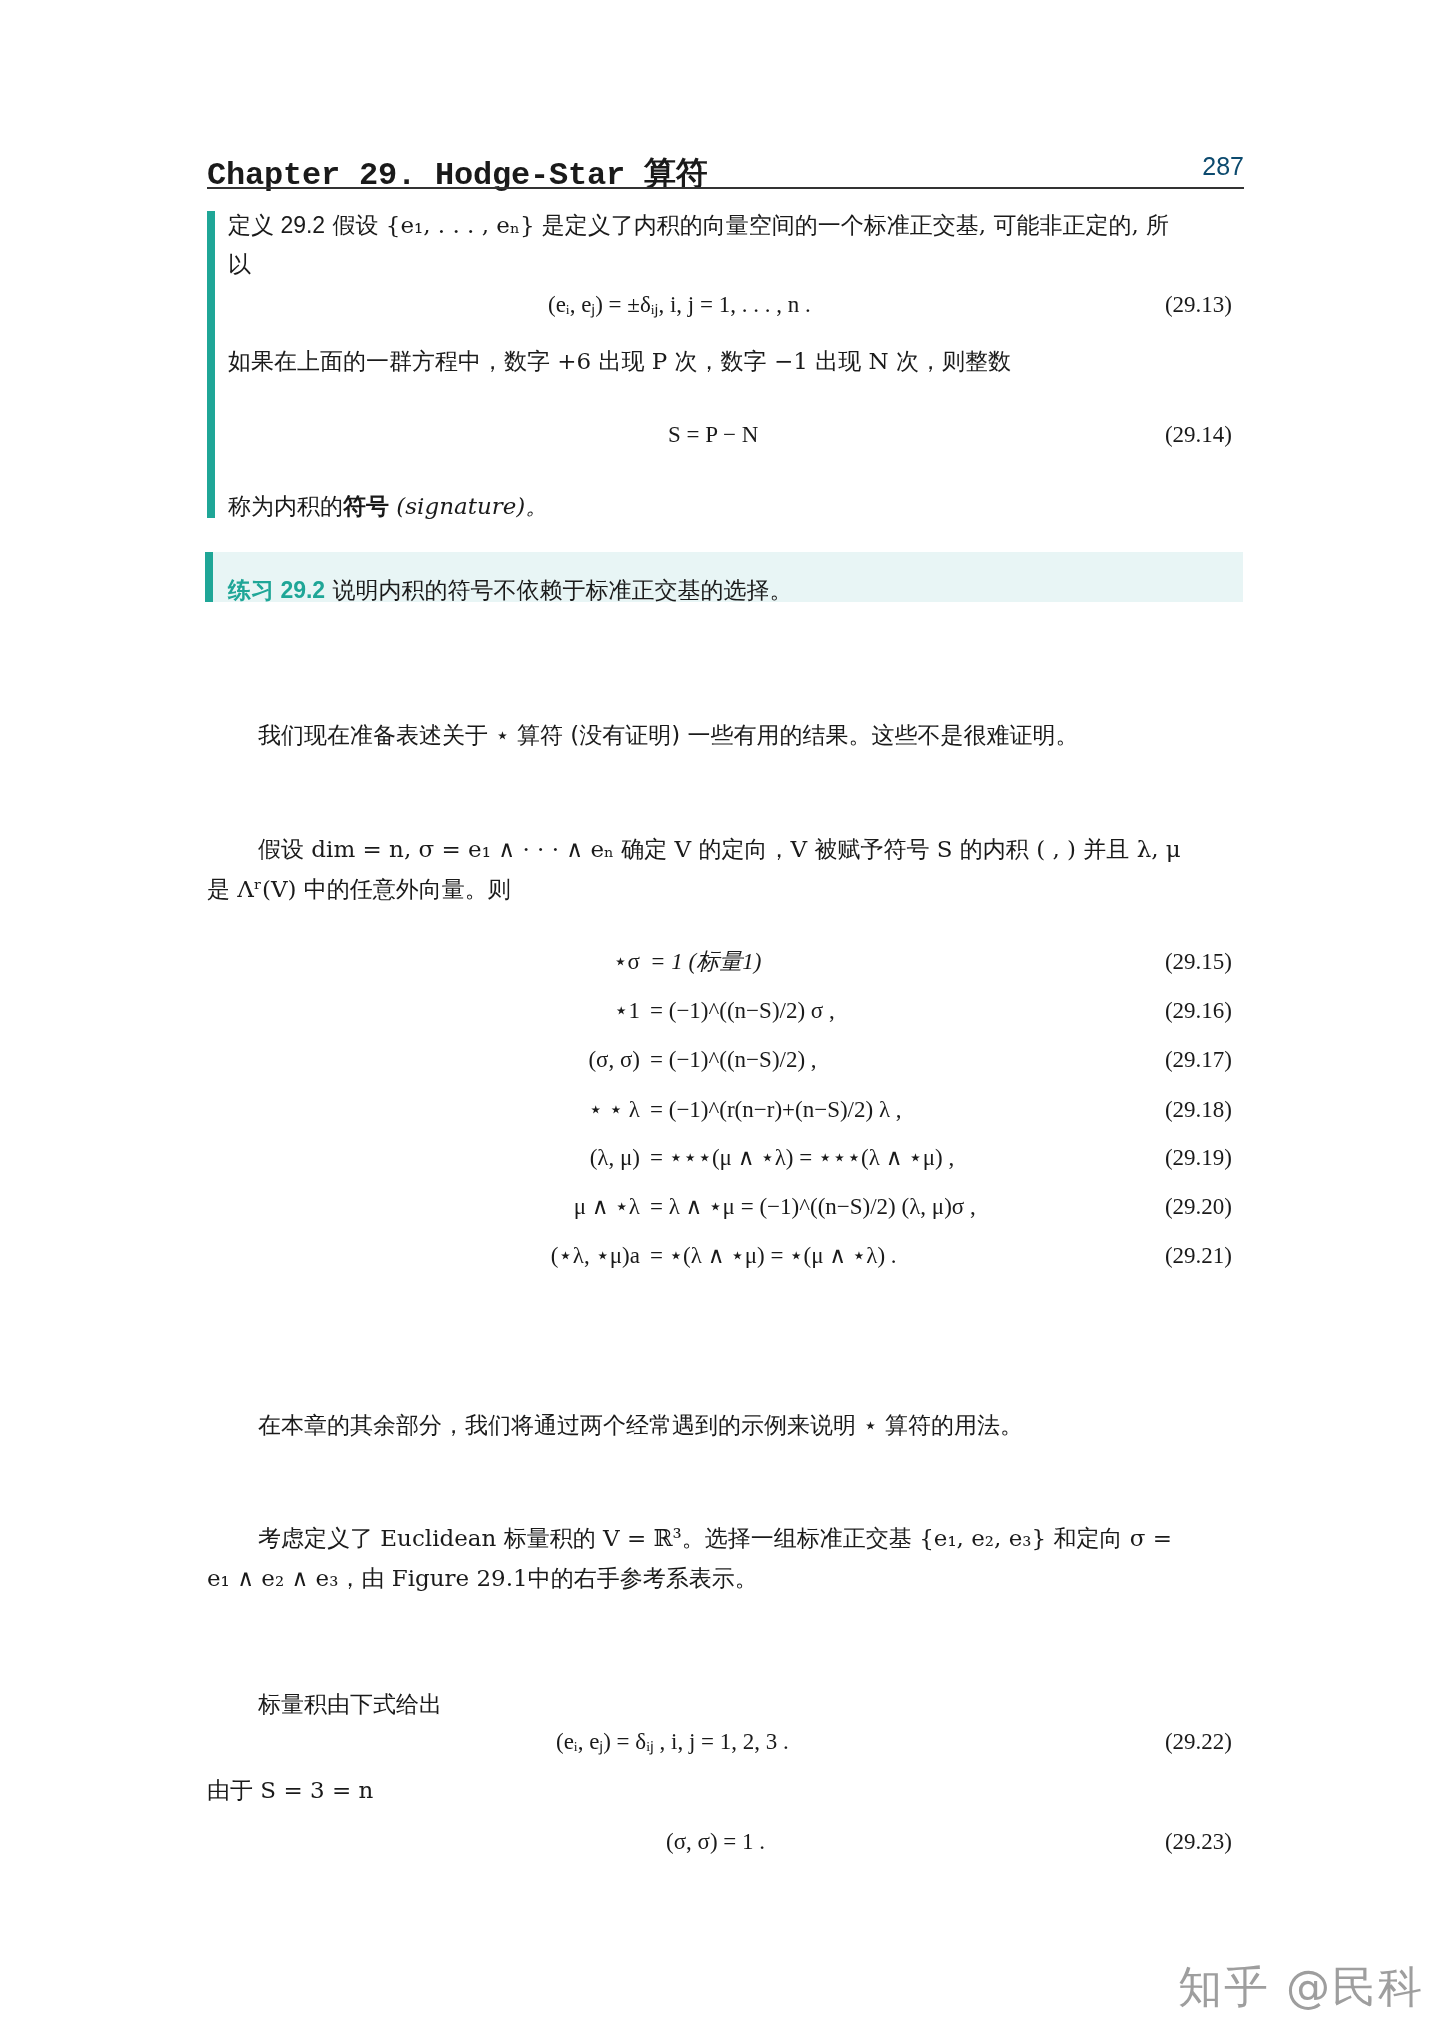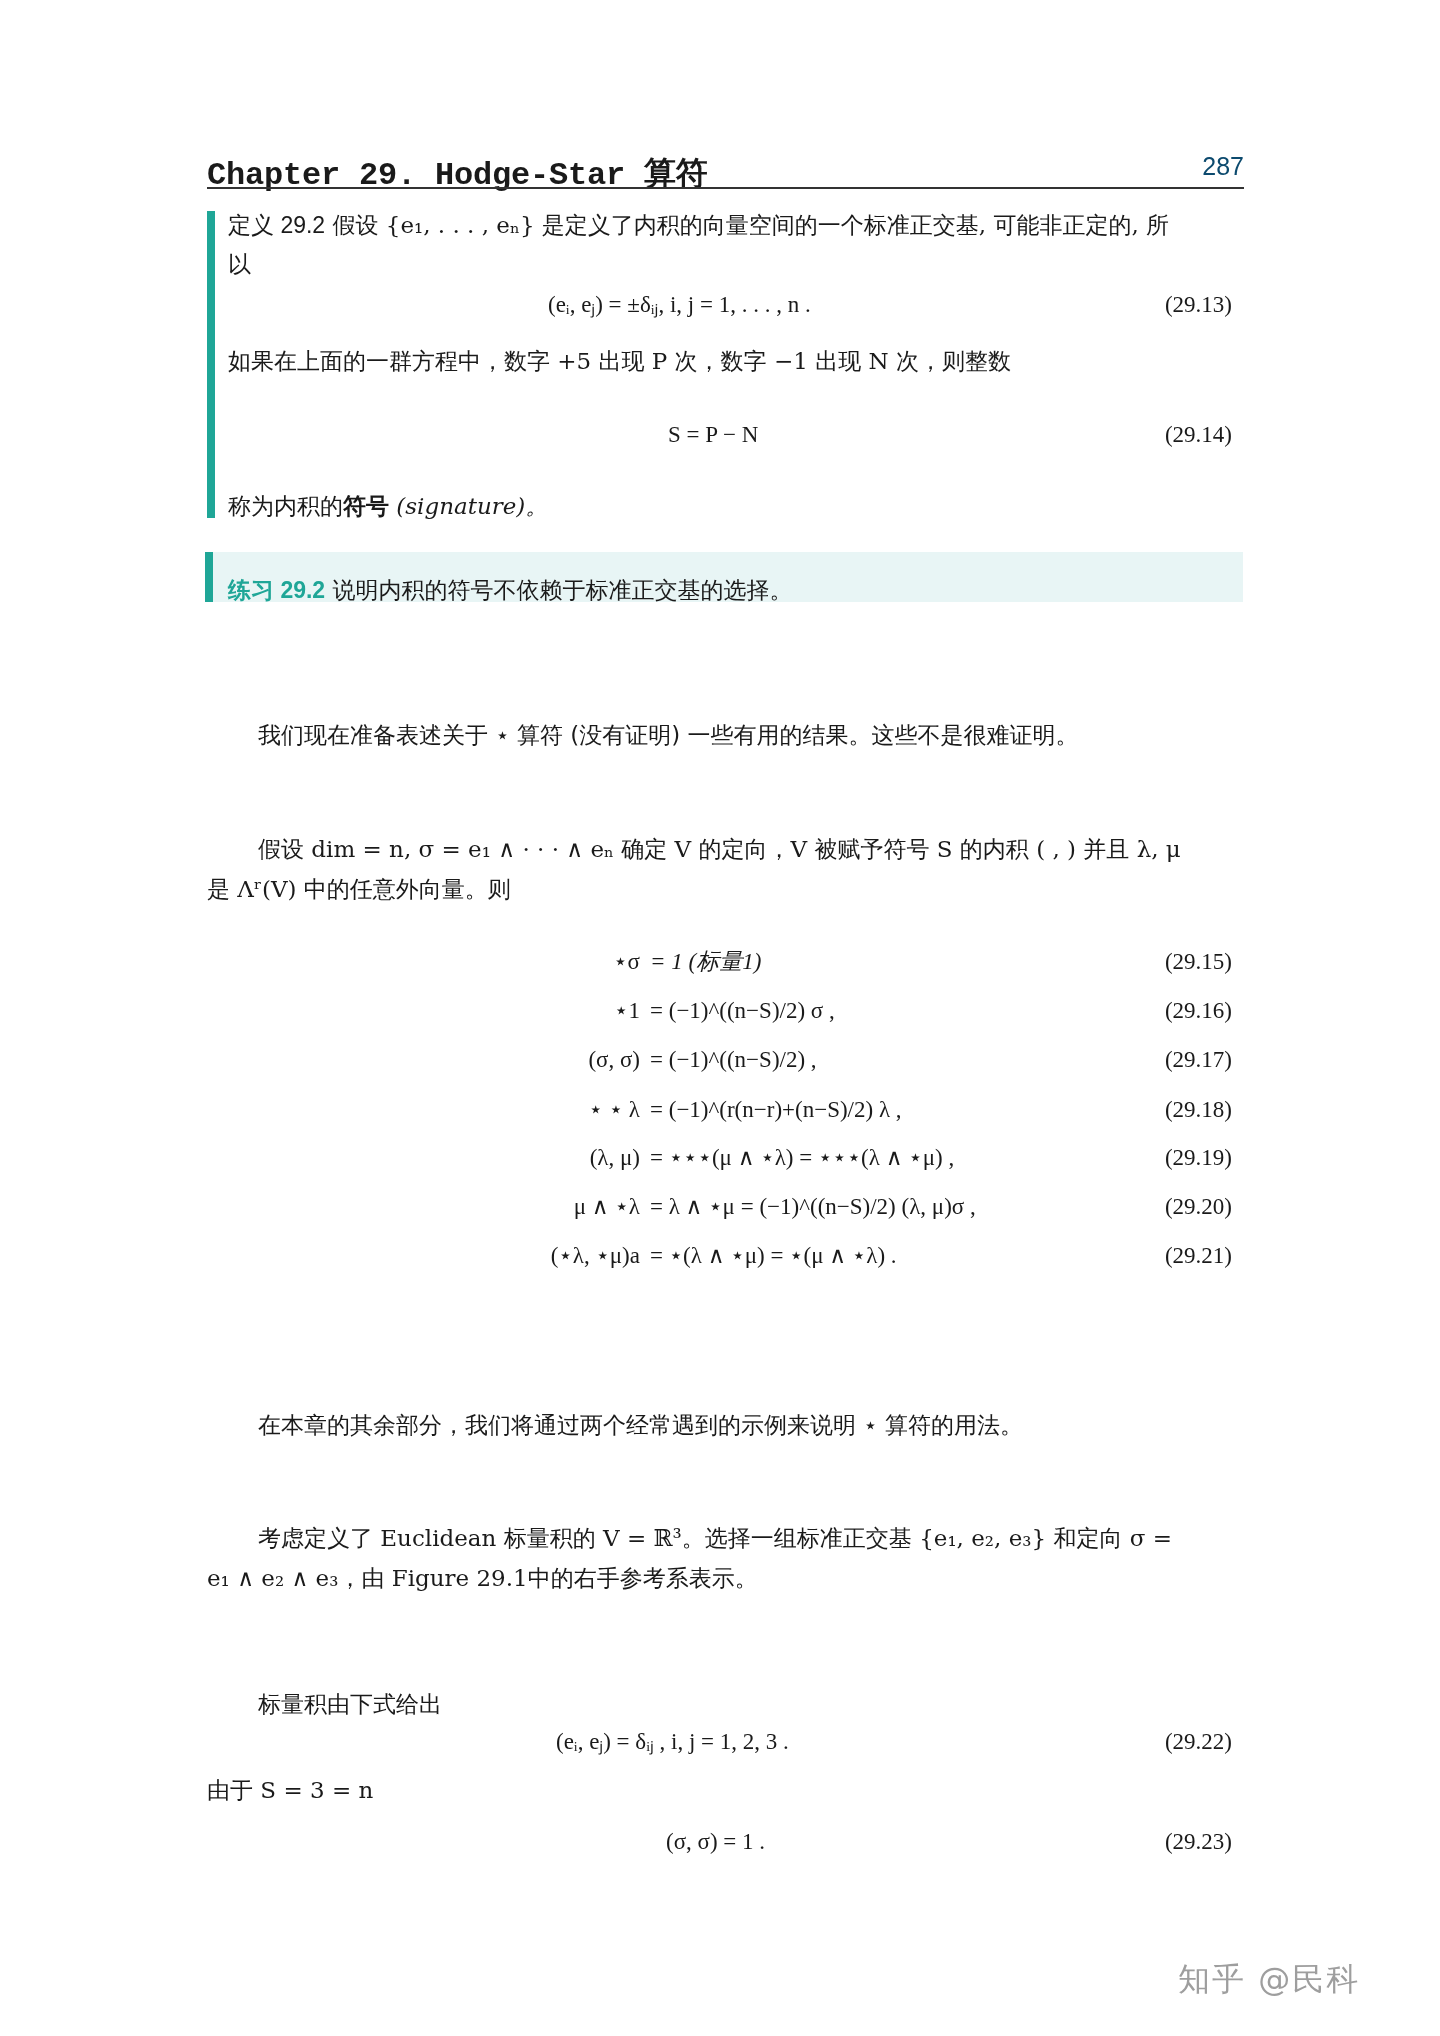--- a/index.html
+++ b/index.html
@@ -18,38 +18,38 @@
   .label-bold { font-family: "Liberation Sans", sans-serif; font-weight: normal; }
   .ex-label { color: #1fa697; font-family: "Liberation Sans", sans-serif; font-weight: bold; }
   .sans { font-family: "DejaVu Sans", "Liberation Sans", sans-serif; margin-top: 12px; }
   .math { font-family: "DejaVu Serif", "Liberation Serif", serif; font-style: italic; }
   .eqnum { right: 208px; font-size: 23px; line-height: 30px; transform: translateY(-15px);
            font-family: "Liberation Serif", serif; }
   .eq { font-size: 23px; line-height: 30px; transform: translateY(-15px);
         font-family: "Liberation Serif", serif; }
   .eq-right { text-align: right; }
   .watermark { left: 1178px; top: 1958px; font-family: "DejaVu Sans", sans-serif;
-               font-size: 32px; color: #9e9e9e; letter-spacing: 2px; }
+               font-size: 44px; color: #9e9e9e; letter-spacing: 2px; }
 </style>
 </head>
 <body>
 
 <div class="abs header-title">Chapter 29. Hodge-Star 算符</div>
 <div class="abs page-number">287</div>
 <div class="abs header-rule"></div>
 
 <div class="abs def-bar"></div>
 <div class="abs line" style="left:228px; top:225px;">
   <span class="label-bold">定义 29.2</span>
   <span>假设 {e₁, . . . , eₙ} 是定义了内积的向量空间的一个标准正交基, 可能非正定的, 所</span>
 </div>
 <div class="abs line" style="left:228px; top:264px;">以</div>
 <div class="abs eq" style="left:548px; top:305px;">(eᵢ, eⱼ) = ±δᵢⱼ,    i, j = 1, . . . , n .</div>
 <div class="abs eqnum" style="top:305px;">(29.13)</div>
-<div class="abs line" style="left:228px; top:361px;">如果在上面的一群方程中，数字 +5 出现 P 次，数字 −1 出现 N 次，则整数</div>
+<div class="abs line" style="left:228px; top:361px;">如果在上面的一群方程中，数字 +6 出现 P 次，数字 −1 出现 N 次，则整数</div>
 <div class="abs eq" style="left:668px; top:435px;">S = P − N</div>
 <div class="abs eqnum" style="top:435px;">(29.14)</div>
 <div class="abs line" style="left:228px; top:506px;">
   <span>称为内积的</span><span class="sans" style="font-weight:bold;">符号</span><span class="math"> (signature)。</span>
 </div>
 
 <div class="abs ex-box"></div>
 <div class="abs ex-bar"></div>
 <div class="abs line sans" style="left:228px; top:578px;">
   <span class="ex-label">练习 29.2</span>

